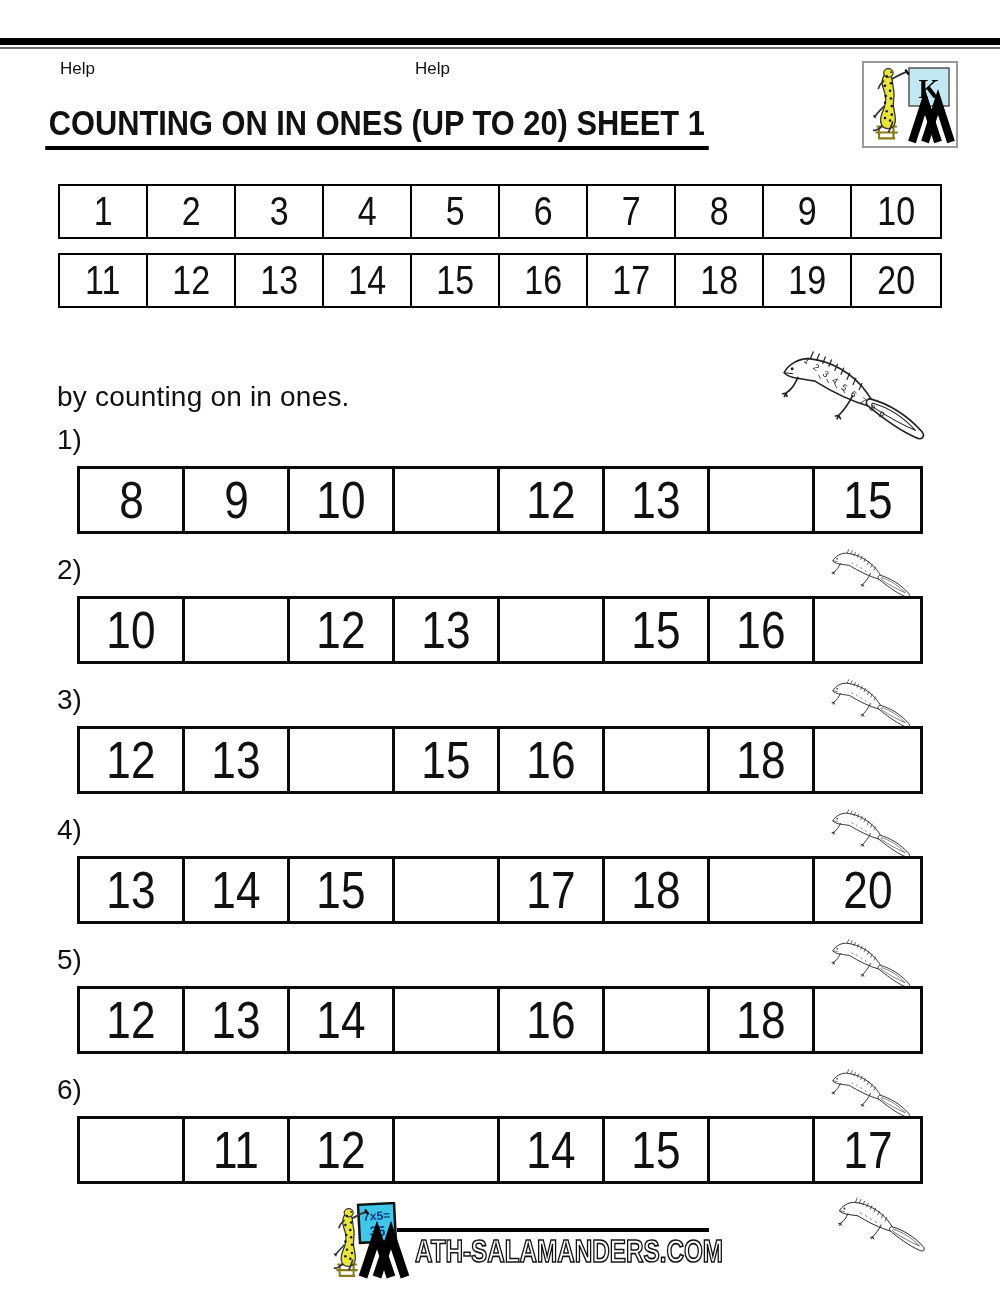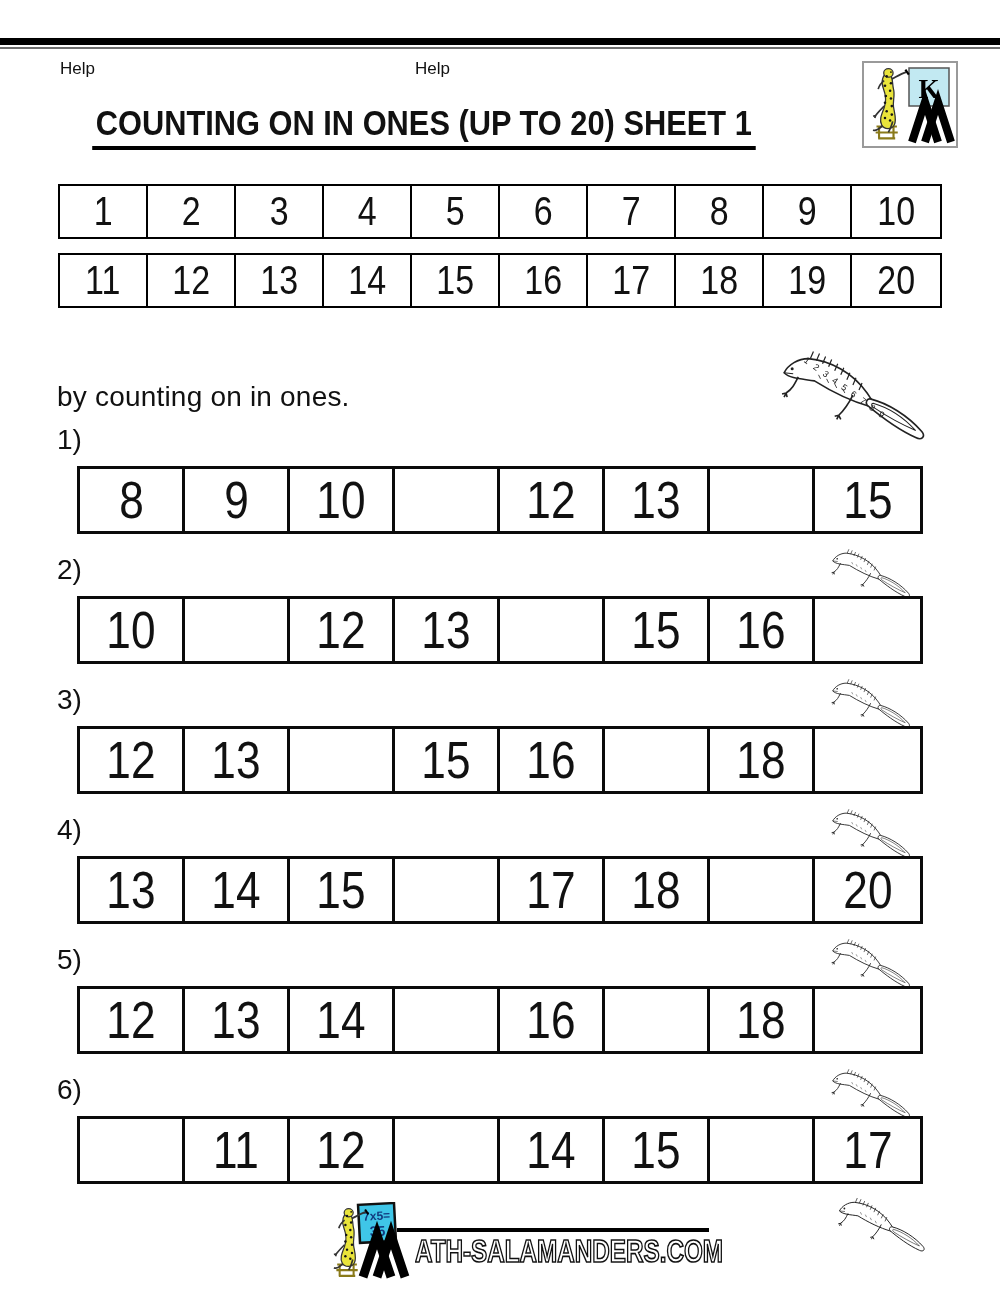--- a/index.html
+++ b/index.html
@@ -8,21 +8,21 @@
   .abs{position:absolute;}
 
   
   .rule-thick{top:38px;left:0;width:1000px;height:7px;background:#000;}
   .rule-thin{top:47px;left:0;width:1000px;height:2px;background:#6e6e6e;}
 
   .name-label{top:59px;left:60px;font-size:17px;}
   .date-label{top:59px;left:415px;font-size:17px;}
 
   
-  .title-wrap{top:103px;left:0;width:800px;text-align:right;}
+  .title-wrap{top:103px;left:0;width:800px;text-align:left;}
   .title{display:inline-block;font-size:35px;font-weight:bold;letter-spacing:0px;
          border-bottom:4px solid #000;padding:0 4px 3px 4px;transform:scaleX(0.88);white-space:nowrap;}
 
   
   .grid-row{display:flex;border:2px solid #000;background:#fff;}
   .grid1{top:184px;left:58px;}
   .grid2{top:253px;left:58px;}
   .gcell{width:86px;height:51px;border-right:2px solid #000;display:flex;
          align-items:center;justify-content:center;font-size:40px;}
   .gcell:last-child{border-right:none;width:88px;}

